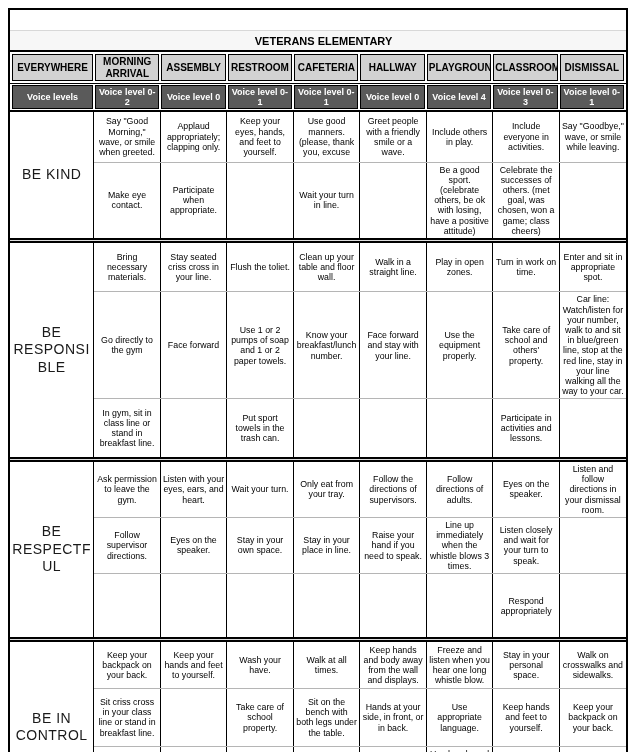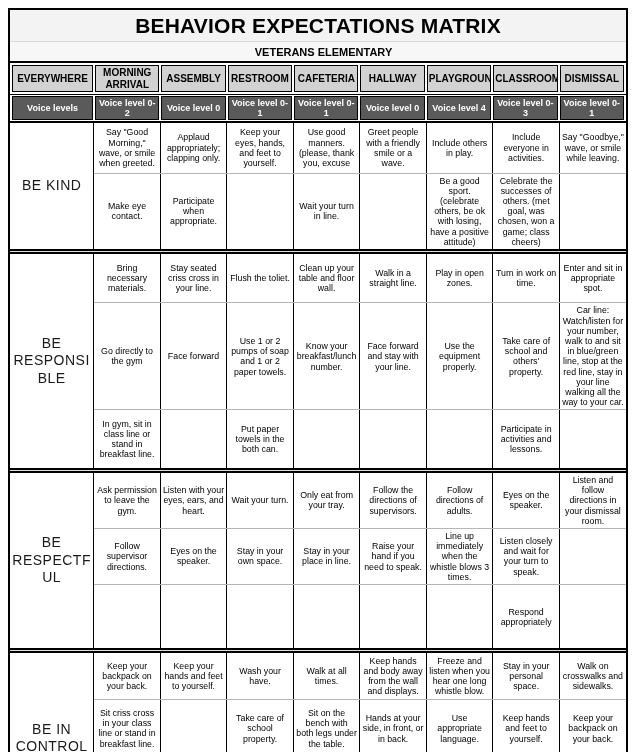--- a/index.html
+++ b/index.html
@@ -19,21 +19,21 @@
   }
   .page { padding: 8px 8px 0 8px; }
   .matrix { width: 620px; border: 2px solid var(--line); background: #fff; }
 
   .title {
     text-align: center; font-weight: bold; font-size: 21px;
     letter-spacing: 0.2px; padding: 4px 2px 3px 2px; background: #f3f3f3;
   }
   .subtitle {
     text-align: center; font-weight: bold; font-size: 11px;
-    padding: 4px 0 3px 11px; border-top: 1px solid #d8d8d8; background: #f7f7f7;
+    padding: 4px 0 3px 11px; border-top: 1px solid #d8d8d8; background: #f7f7f7; margin-top: 20px;
   }
 
   .head-block { border-top: 2px solid var(--line); background: #fff; }
   table.hdr { width: 100%; border-collapse: separate; border-spacing: 2px; table-layout: fixed; }
   table.hdr td {
     border: 1px solid var(--line); text-align: center; vertical-align: middle;
     overflow: hidden;
   }
   table.hdr.cols td { background: var(--header-bg); font-weight: bold; font-size: 10px; height: 26px; line-height: 1.15; }
   .voice-wrap { border-top: 1px solid var(--line); border-bottom: 2px solid var(--line); }
@@ -55,21 +55,20 @@
     font-size: 14px; letter-spacing: 0.5px; color: #1a1a1a;
     border-top: none; border-bottom: none; line-height: 1.25;
   }
   .band { height: 5px; background: var(--band-bg); border-top: 2px solid var(--line); border-bottom: 2px solid var(--line); }
 </style>
 </head>
 <body>
 
 <div class="page">
   <div class="matrix">
-    <div class="title">BEHAVIOR EXPECTATIONS MATRIX</div>
     <div class="subtitle">VETERANS ELEMENTARY</div>
 
     <div class="head-block">
       <table class="hdr cols">
           <colgroup>
             <col style="width: 13.6%;">
             <col style="width: 10.8%;">
             <col style="width: 10.8%;">
             <col style="width: 10.8%;">
             <col style="width: 10.8%;">
@@ -190,21 +189,21 @@
               <td>Use 1 or 2 pumps of soap and 1 or 2 paper towels.</td>
               <td>Know your breakfast/lunch number.</td>
               <td>Face forward and stay with your line.</td>
               <td>Use the equipment properly.</td>
               <td>Take care of school and others' property.</td>
               <td>Car line: Watch/listen for your number, walk to and sit in blue/green line, stop at the red line, stay in your line walking all the way to your car.</td>
             </tr>
             <tr style="height: 58px;">
               <td>In gym, sit in class line or stand in breakfast line.</td>
               <td></td>
-              <td>Put paper towels in the both can.</td>
+              <td>Put sport towels in the trash can.</td>
               <td></td>
               <td></td>
               <td></td>
               <td>Participate in activities and lessons.</td>
               <td></td>
             </tr>
           </tbody>
         </table>
         <div class="band"></div>
         <table class="section">

